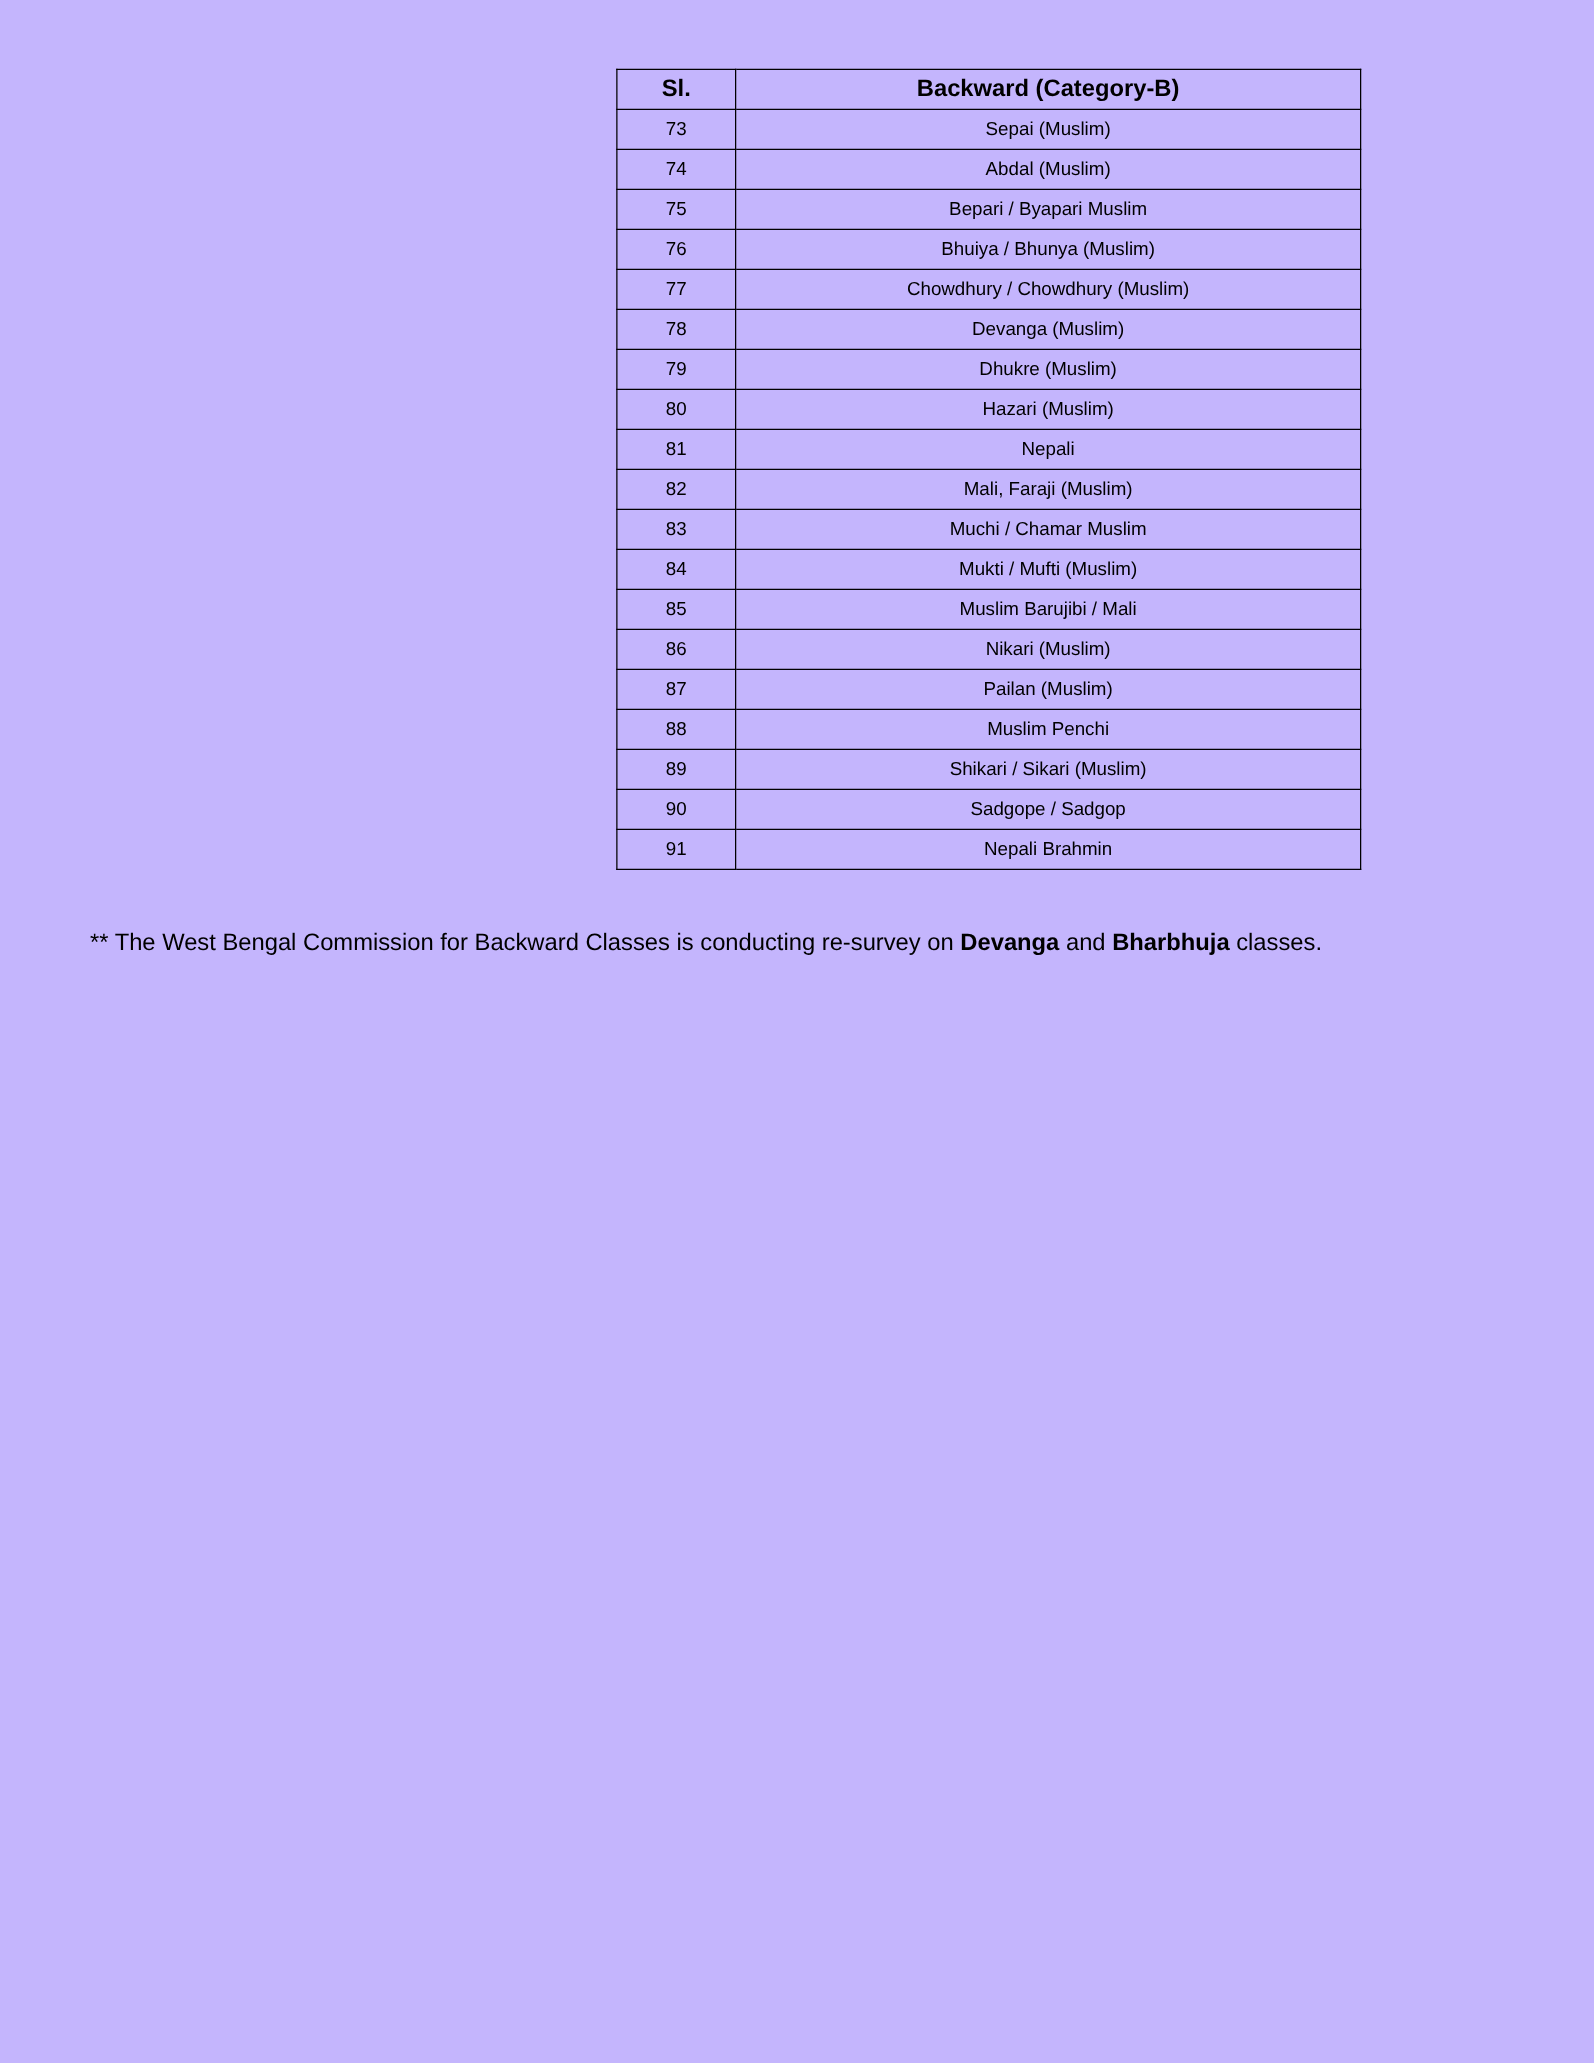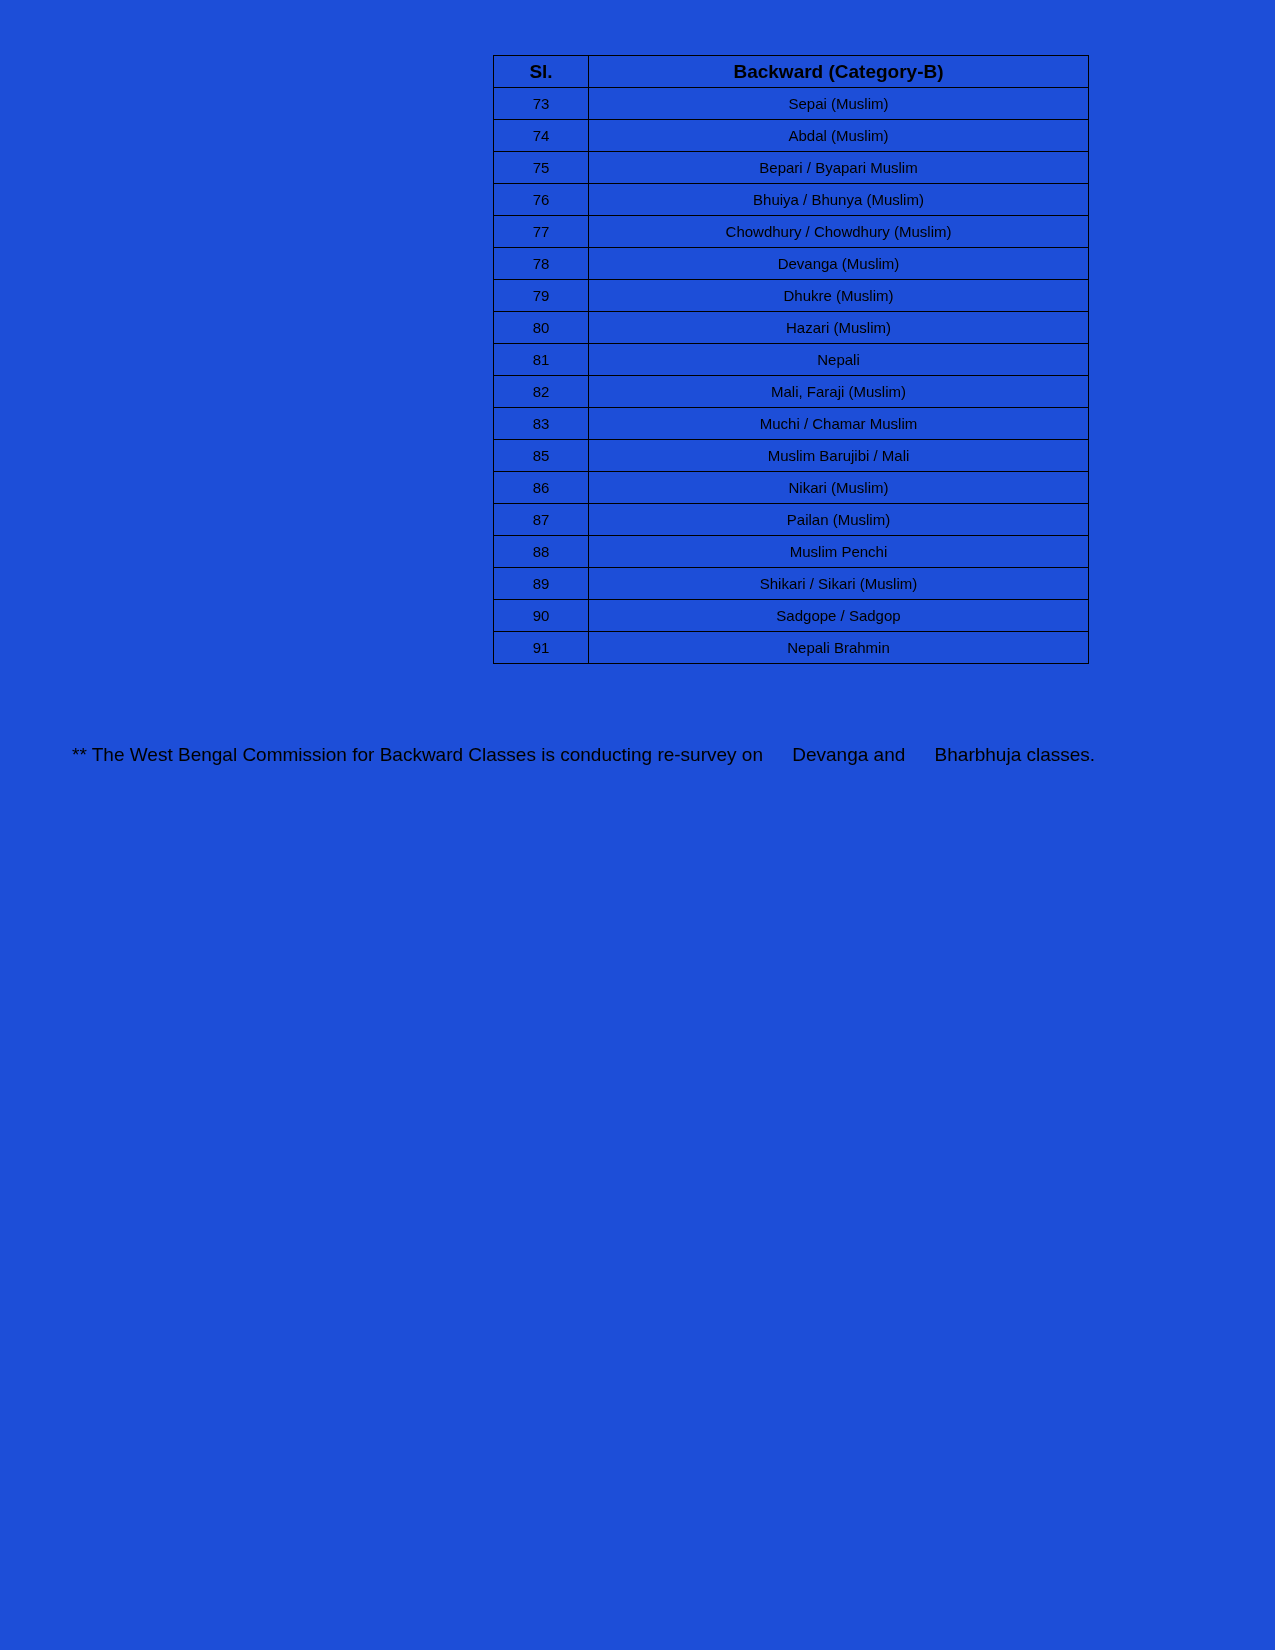--- a/index.html
+++ b/index.html
@@ -14,21 +14,21 @@
     font-family: "Liberation Sans", sans-serif;
     color: #000000;
     -webkit-font-smoothing: antialiased;
   }
   .page {
     position: absolute;
     left: 0;
     top: 0;
     width: 1275px;
     height: 1650px;
-    background: #1d4ed8;
+    background: #c4b5fd;
   }
   .category-table {
     position: absolute;
     left: 493px;
     top: 55px;
     width: 595px;
     border-collapse: collapse;
     table-layout: fixed;
   }
   .category-table td,
@@ -57,22 +57,21 @@
     position: absolute;
     left: 72px;
     top: 742px;
     width: 1120px;
     font-size: 19px;
     line-height: 1.4;
     color: #000000;
     white-space: nowrap;
   }
   .footnote b {
-    font-weight: normal;
-    margin-left: 24px;
+    font-weight: bold;
   }
 </style>
 </head>
 <body>
 
 <div class="page">
 
   <table class="category-table">
     <colgroup>
       <col class="col-sl">
@@ -123,20 +122,24 @@
         </tr>
         <tr>
           <td>82</td>
           <td>Mali, Faraji (Muslim)</td>
         </tr>
         <tr>
           <td>83</td>
           <td>Muchi / Chamar Muslim</td>
         </tr>
         <tr>
+          <td>84</td>
+          <td>Mukti / Mufti (Muslim)</td>
+        </tr>
+        <tr>
           <td>85</td>
           <td>Muslim Barujibi / Mali</td>
         </tr>
         <tr>
           <td>86</td>
           <td>Nikari (Muslim)</td>
         </tr>
         <tr>
           <td>87</td>
           <td>Pailan (Muslim)</td>

